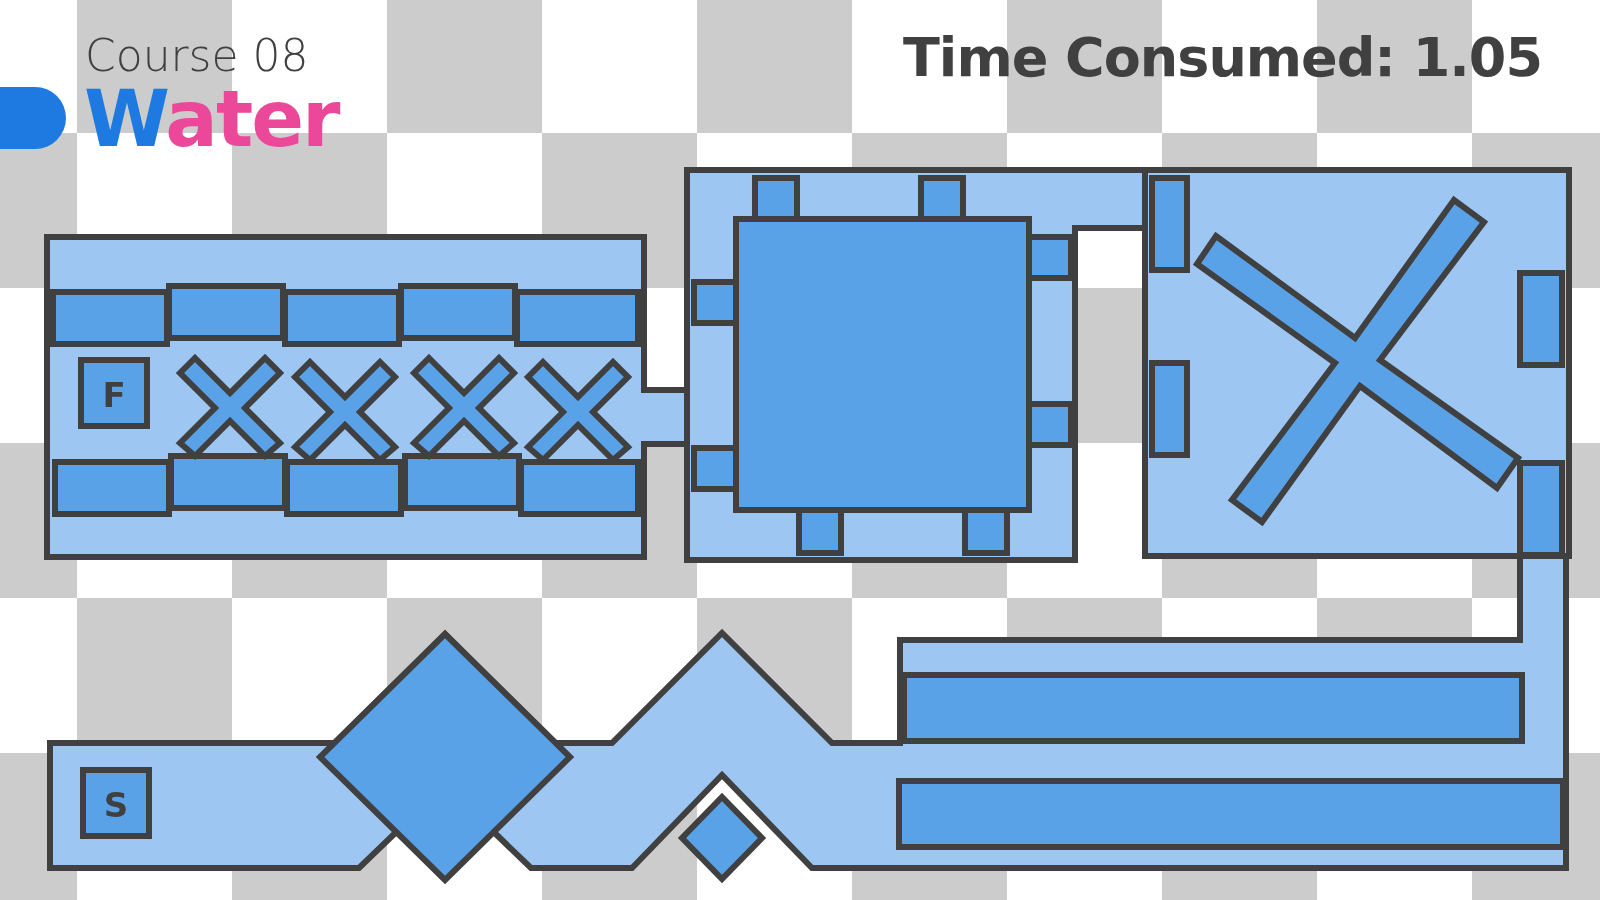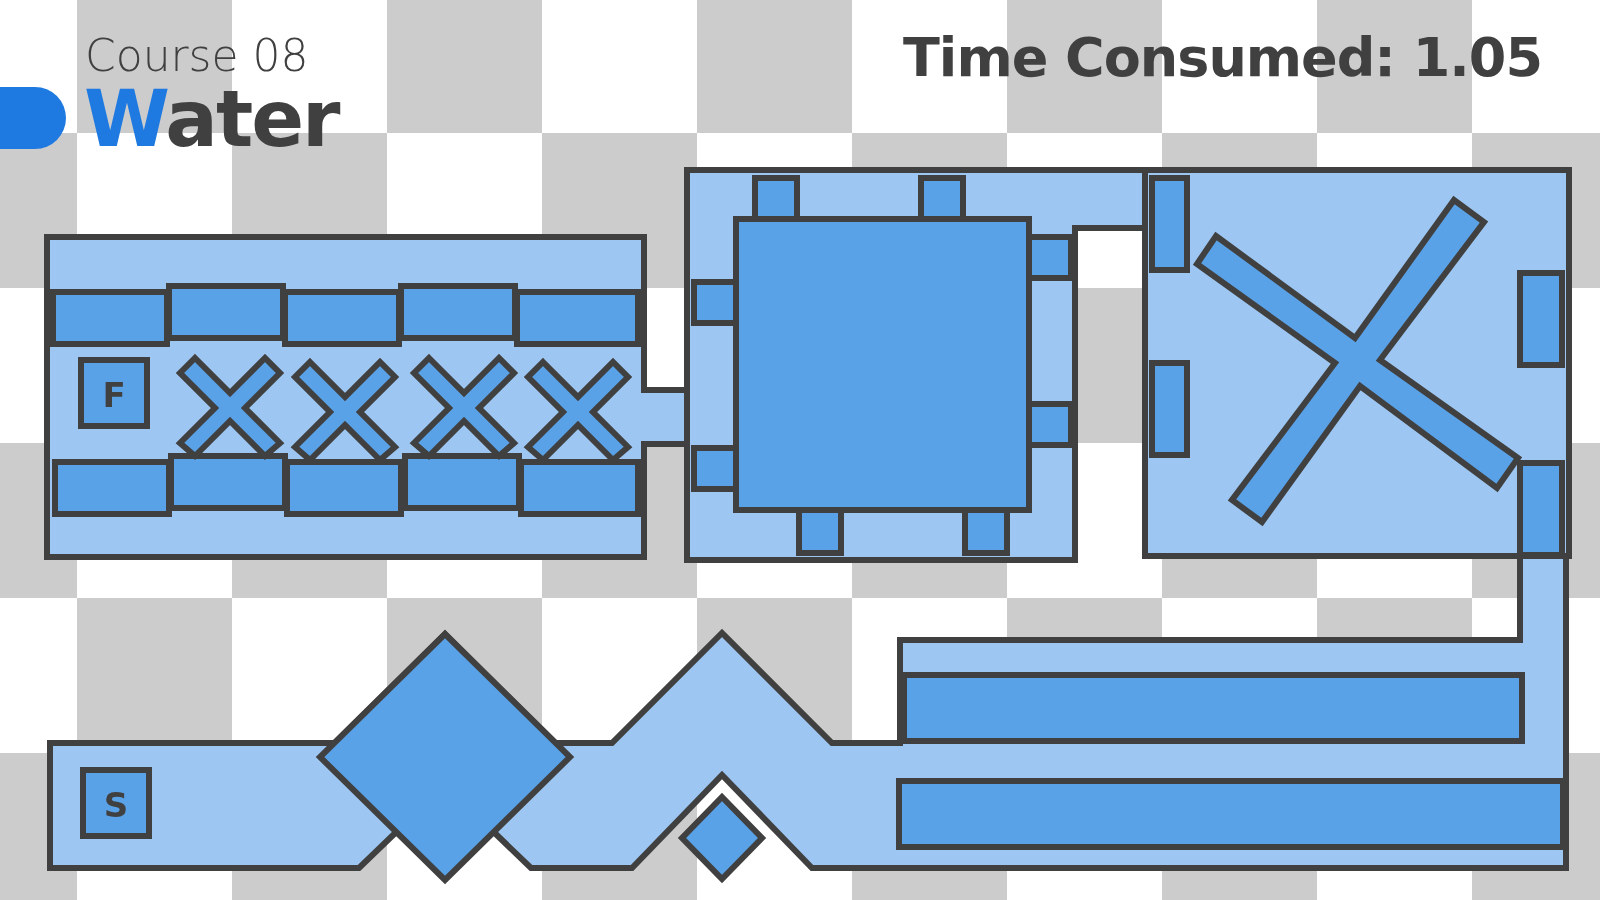--- a/index.html
+++ b/index.html
@@ -10,21 +10,21 @@
       linear-gradient(45deg, #cccccc 25%, transparent 25%, transparent 75%, #cccccc 75%),
       linear-gradient(45deg, #cccccc 25%, transparent 25%, transparent 75%, #cccccc 75%);
     background-size:310px 310px;
     background-position:-78px -22px, 77px 133px;
   }
   .map { position:absolute; left:0; top:0; width:1600px; height:900px; }
   .course-label { position:absolute; left:85px; top:30px; font-size:44px; color:#404040; font-family:"DejaVu Sans", sans-serif; font-weight:300; letter-spacing:0px; white-space:nowrap; }
   .accent-tab { position:absolute; left:0; top:87px; width:66px; height:62px; background:#1e7ae0; border-radius:0 31px 31px 0; }
   .level-name { position:absolute; left:84px; top:74px; font-size:78px; font-weight:bold; white-space:nowrap; letter-spacing:-2px; line-height:90px; }
   .level-name .first { color:#1e7ae0; }
-  .level-name .rest { color:#404040; }
+  .level-name .rest { color:#ec4899; }
   .time-label { position:absolute; right:58px; top:26px; font-size:54px; color:#404040; font-weight:bold; white-space:nowrap; letter-spacing:-1px; }
   .tile-text { font-family:"DejaVu Sans", sans-serif; font-weight:bold; font-size:34px; fill:#404040; }
 </style>
 </head>
 <body>
 
 <div class="checker"></div>
 
 <svg class="map" viewBox="0 0 1600 900" xmlns="http://www.w3.org/2000/svg">
   <g stroke="#404040" stroke-width="6" stroke-linejoin="miter">

